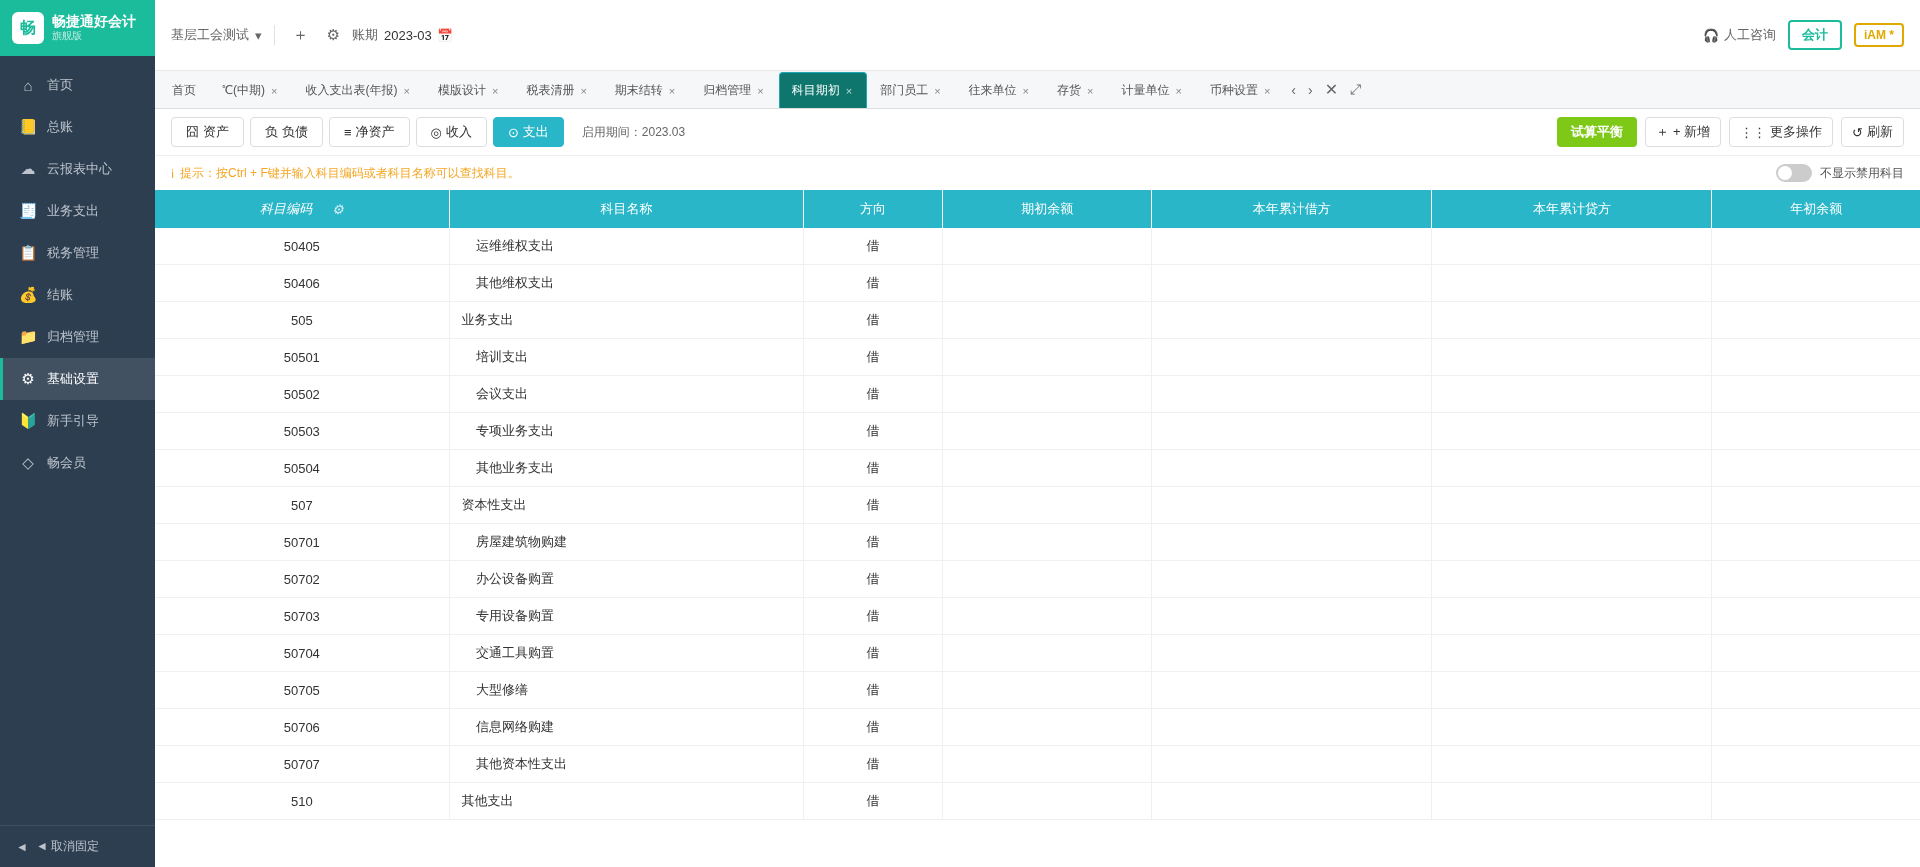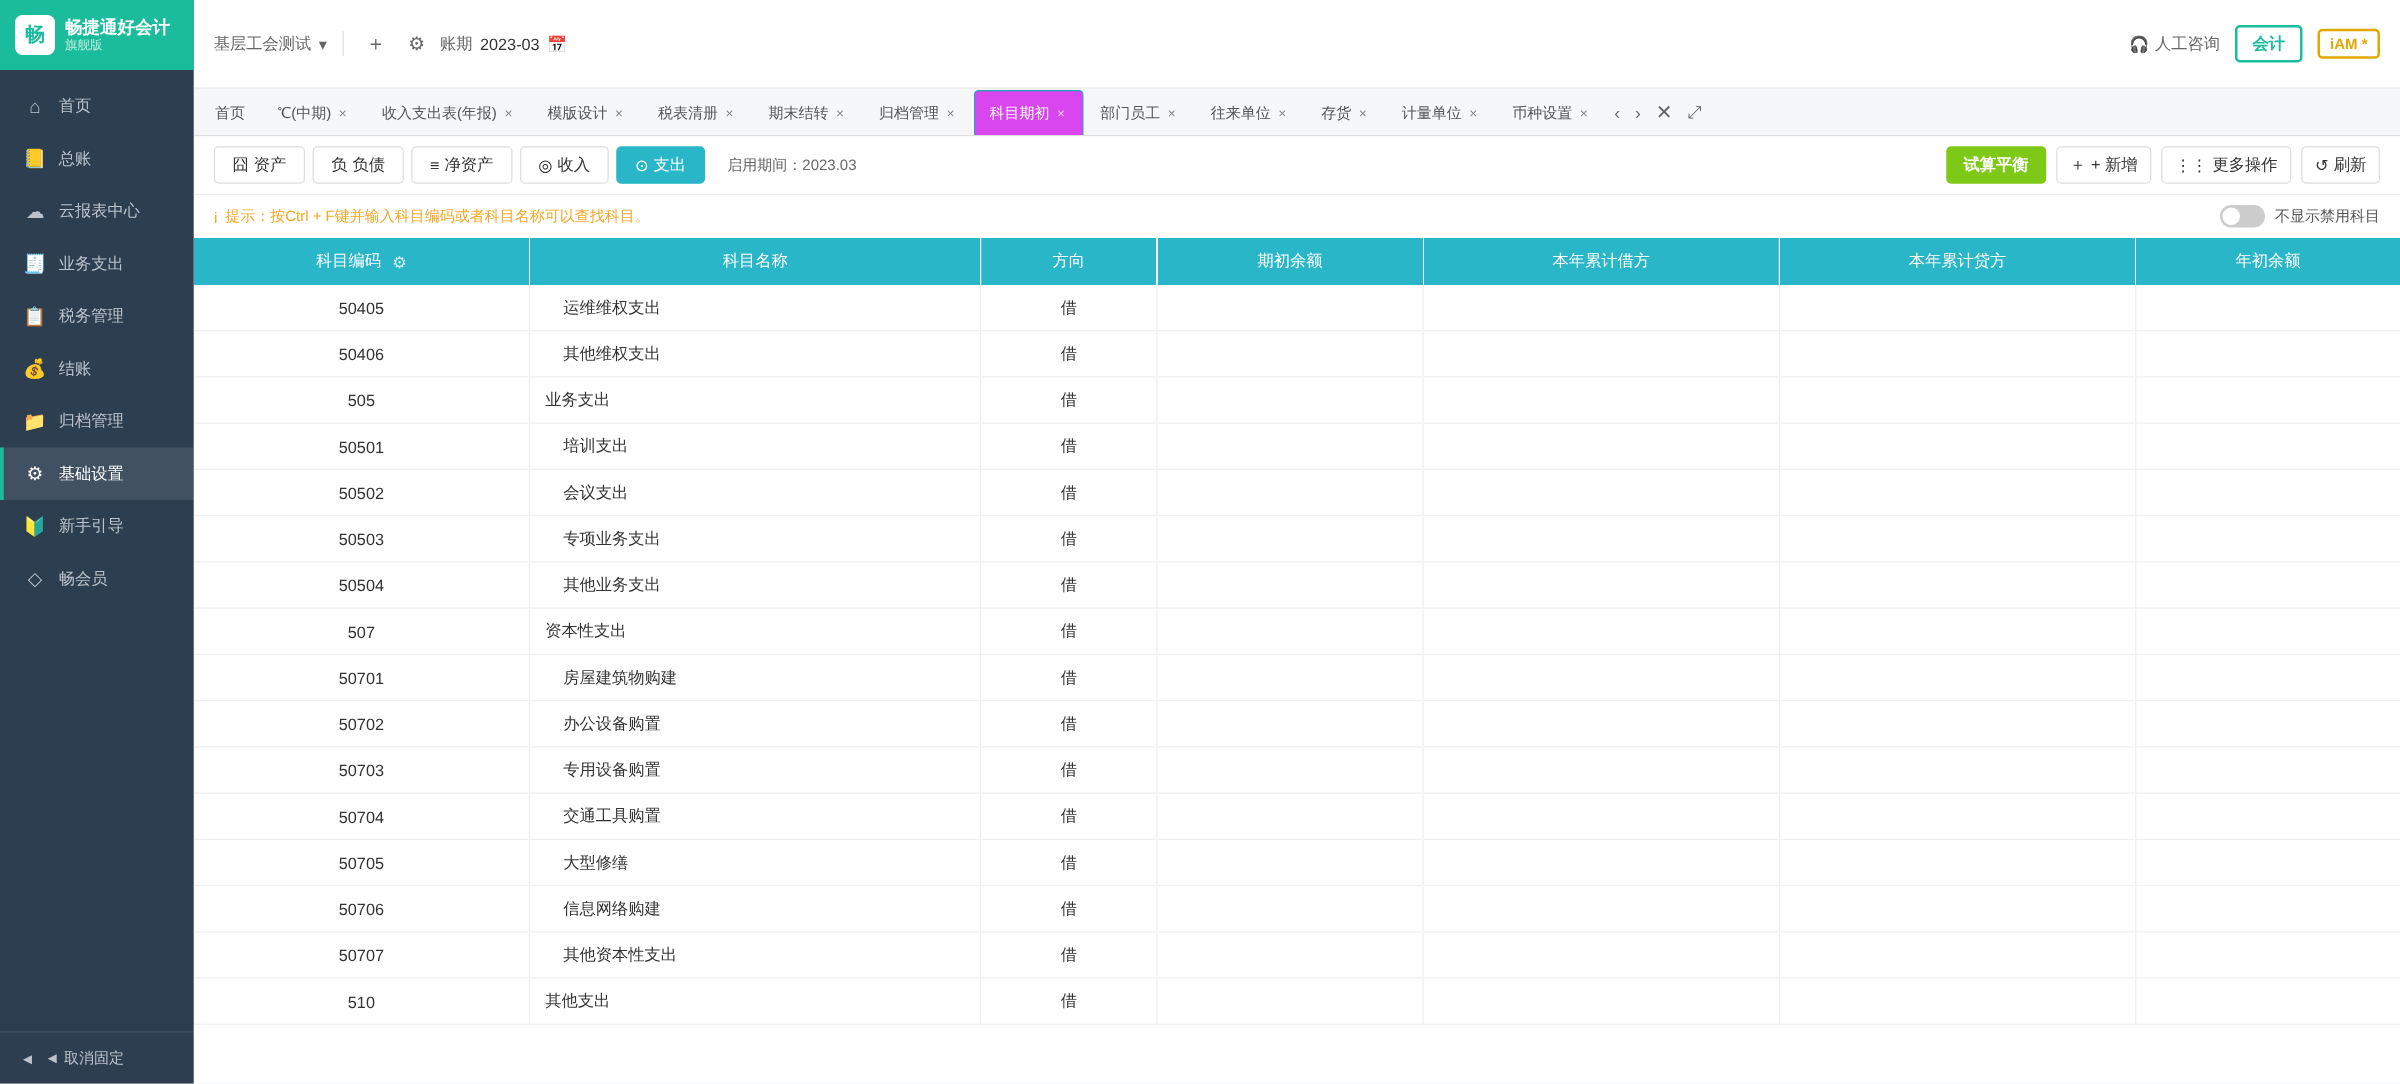--- a/index.html
+++ b/index.html
@@ -128,21 +128,21 @@
       color: #555;
       cursor: pointer;
       border-radius: 4px 4px 0 0;
       white-space: nowrap;
       height: 36px;
       border: 1px solid transparent;
       border-bottom: none;
       margin-bottom: -1px;
     }
     .tab-item.active {
-      background: #d946ef;
+      background: #0f766e;
       color: white;
       border-color: #1aa8ba;
     }
     .tab-close {
       font-size: 11px; color: inherit; opacity: 0.7;
       cursor: pointer; padding: 1px 2px; border-radius: 2px;
     }
     .tab-nav-btn {
       padding: 4px 6px; cursor: pointer; color: #666; font-size: 14px; flex-shrink: 0;
     }
@@ -258,21 +258,21 @@
     .td-code { text-align: center; }
     .td-name { text-align: left; }
     .td-dir { text-align: center; }
 
     
     #table-container::-webkit-scrollbar { width: 8px; }
     #table-container::-webkit-scrollbar-track { background: #f0f0f0; }
     #table-container::-webkit-scrollbar-thumb { background: #ccc; border-radius: 4px; }
 
     .gear-icon { font-size: 13px; opacity: 0.8; }
-    .th-with-icon { display: flex; align-items: center; justify-content: center; gap: 9px; }
+    .th-with-icon { display: flex; align-items: center; justify-content: center; gap: 20px; font-style: italic; }
   </style>
 </head>
 <body>
 
 <div id="sidebar">
   <div id="sidebar-logo">
     <div class="logo-icon">畅</div>
     <div>
       <div class="logo-text">畅捷通好会计</div>
       <div class="logo-sub">旗舰版</div>

